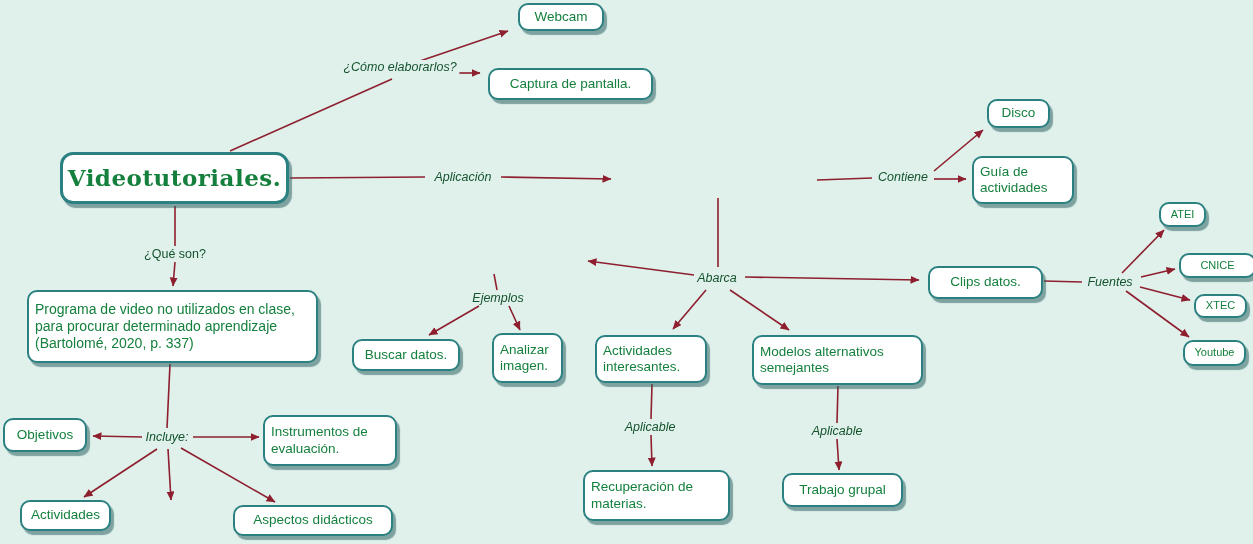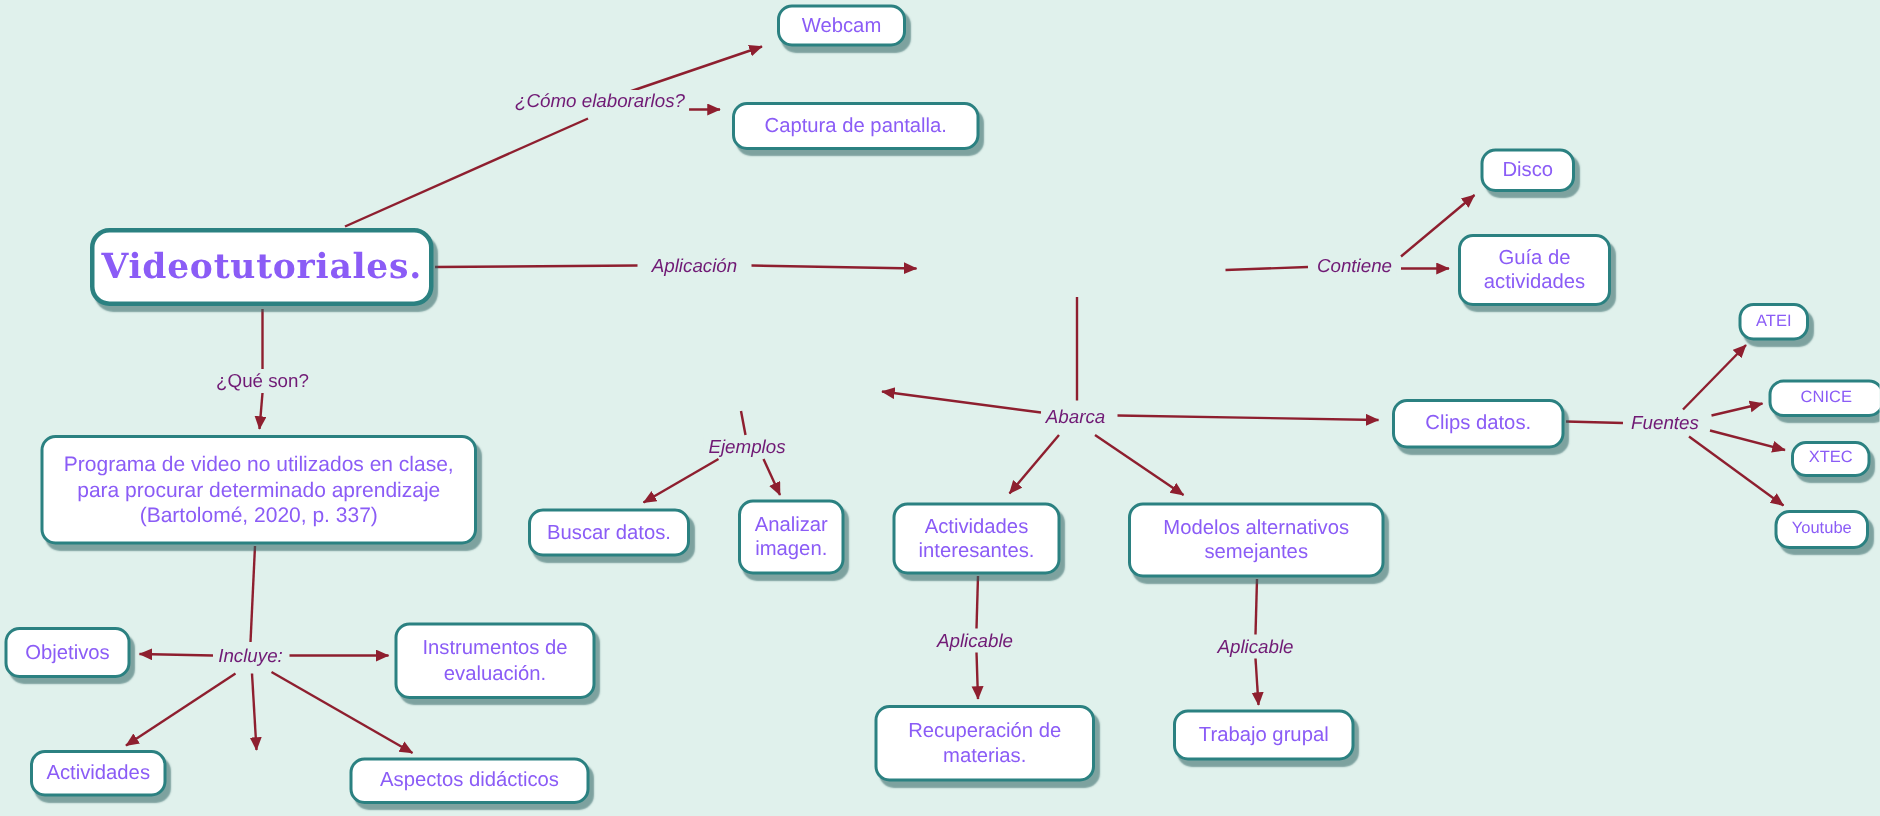--- a/index.html
+++ b/index.html
@@ -9,43 +9,42 @@
     font-family:"Liberation Sans",sans-serif;
     position:relative;overflow:hidden;
   }
   #canvas{position:absolute;left:0;top:0;width:1253px;height:544px;}
   svg.wires{position:absolute;left:0;top:0;pointer-events:none;}
   .node{
     position:absolute;box-sizing:border-box;
     background:#FFFFFF;
     border:2px solid #2B8181;
     border-radius:10px;
-    color:#8b5cf6;
+    color:#15803d;
     display:flex;align-items:center;justify-content:center;
-    text-align:center;
     font-size:13.5px;line-height:1.2;
     padding:2px 6px;
     box-shadow:3px 4px 1px rgba(44,96,96,0.55);
     z-index:2;
   }
   .node.small{font-size:11px;padding:1px 20px;}
   .node.title-node{
     font-family:"DejaVu Serif",serif;
     font-weight:bold;
     font-size:23px;
     letter-spacing:0.5px;
     border-width:3px;border-radius:13px;
     white-space:nowrap;
   }
   .elabel{
     position:absolute;
     transform:translate(-50%,-50%);
     font-style:italic;
     font-size:12.5px;
-    color:#701a75;
+    color:#14532d;
     background:#E0F1EC;
     padding:0 3px;
     white-space:nowrap;
     z-index:3;
   }
   .elabel.upright{font-style:normal;}
 </style>
 </head>
 <body>
 

